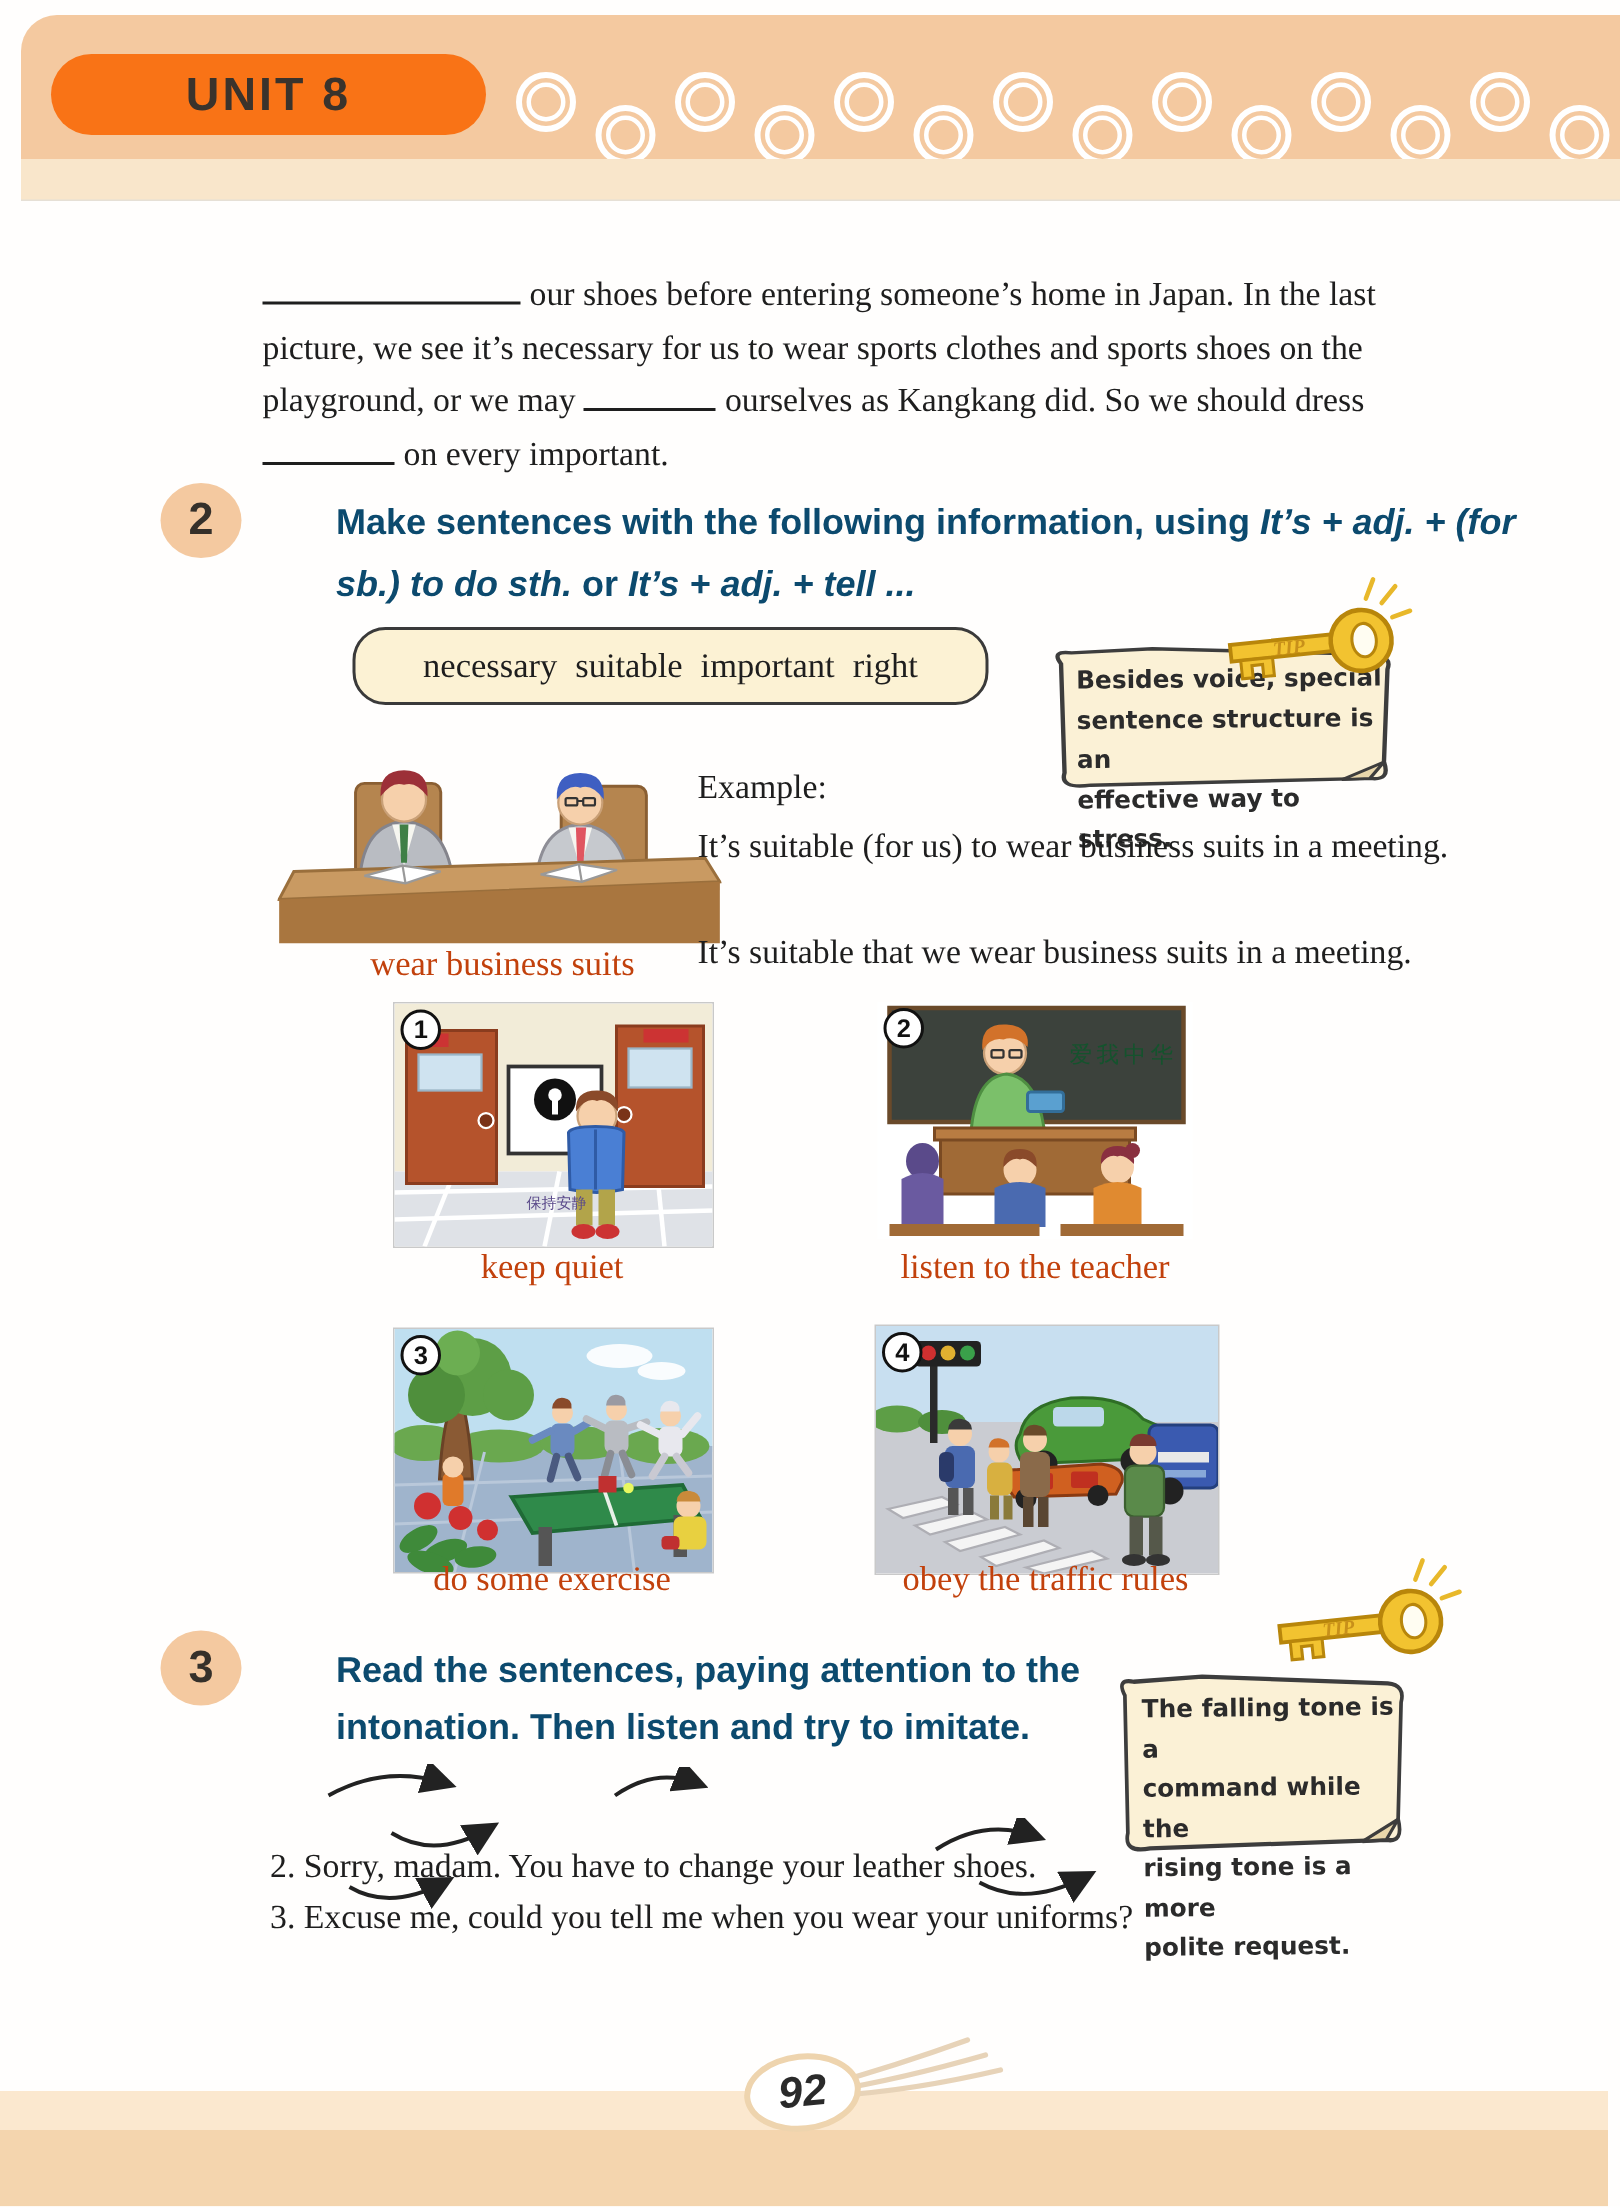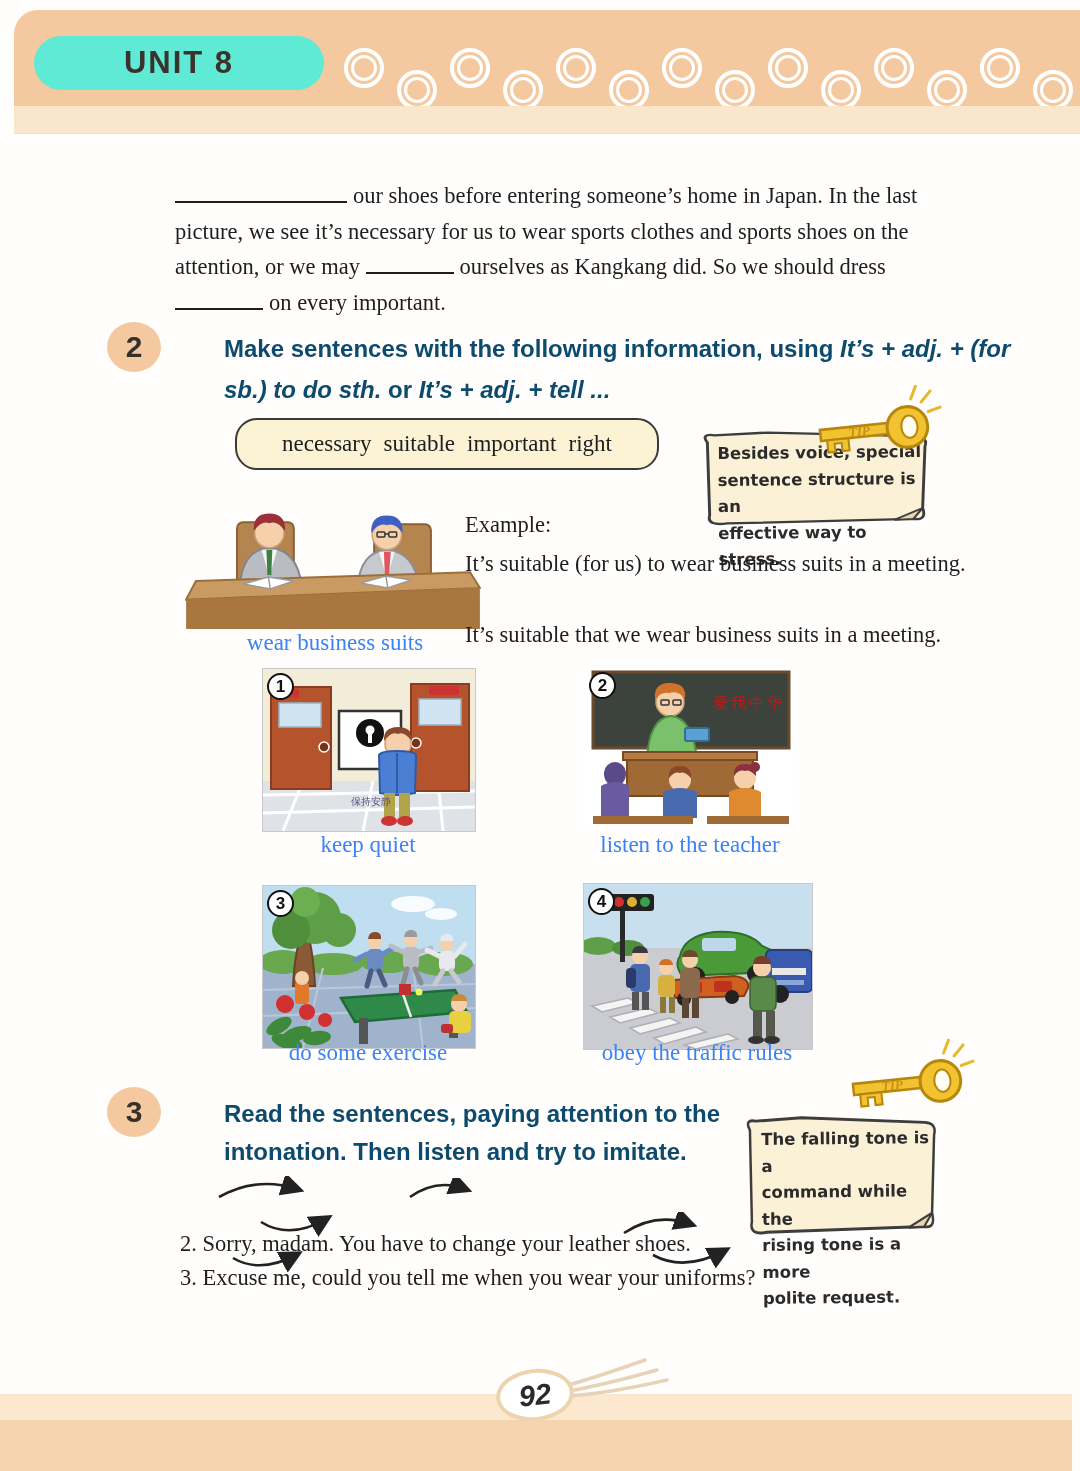--- a/index.html
+++ b/index.html
@@ -3,21 +3,21 @@
 <meta charset="utf-8">
 <style>
   html,body{margin:0;padding:0;background:#ffffff;}
   .page{position:relative;width:1080px;height:1471px;background:#fffefd;overflow:hidden;
         font-family:"Liberation Serif", serif;color:#1e1e1e;}
   
   .header-band{position:absolute;left:14px;top:10px;right:0;height:96px;background:#f4c9a0;
                border-top-left-radius:24px;}
   .header-sub{position:absolute;left:14px;top:106px;right:0;height:27px;background:#f9e6cb;
               border-bottom:1px solid #e6e0d6;}
-  .unit-pill{position:absolute;left:20px;top:26px;width:290px;height:54px;background:#5eead4;
+  .unit-pill{position:absolute;left:20px;top:26px;width:290px;height:54px;background:#f97316;
              border-radius:28px;display:flex;align-items:center;justify-content:center;}
   .unit-pill span{font-family:"Liberation Sans",sans-serif;font-weight:bold;font-size:31px;
                   letter-spacing:2px;color:#3a332c;}
   .rings{position:absolute;left:330px;top:38px;right:0;height:68px;display:flex;gap:13px;overflow:hidden;}
   .ring{flex:0 0 40px;width:40px;height:40px;border:4px solid #fff;border-radius:50%;position:relative;box-sizing:border-box;}
   .ring::after{content:'';position:absolute;inset:3px;border:3px solid #fff;border-radius:50%;}
   .ring:nth-child(even){margin-top:22px;}
   
   .para{position:absolute;left:175px;top:178px;width:790px;font-size:22.5px;line-height:35.5px;}
   .blank{display:inline-block;border-bottom:2px solid #1e1e1e;height:0.95em;vertical-align:baseline;margin:0 6px 0 0;}
@@ -34,21 +34,21 @@
             justify-content:center;gap:12px;font-size:23px;}
   
   .tip{position:absolute;}
   .tip svg.parch{position:absolute;inset:0;width:100%;height:100%;}
   .tip .tip-text{position:absolute;left:20px;top:12px;right:10px;
                  font-family:"DejaVu Sans",sans-serif;font-size:16.5px;font-weight:bold;
                  color:#2b2b2b;line-height:26.5px;transform:rotate(-0.6deg);}
   .key{position:absolute;width:132px;height:82px;transform:rotate(-6deg);}
   
   .example-img{position:absolute;left:185px;top:487px;width:296px;height:142px;}
-  .caption{position:absolute;font-size:23px;color:#3b82f6;text-align:center;}
+  .caption{position:absolute;font-size:23px;color:#c2410c;text-align:center;}
   .ex-line{position:absolute;left:425px;font-size:22.5px;margin-left:40px;}
   
   .pic{position:absolute;background:#fff;}
   .pic.bordered{border:1px solid #c9c9c9;}
   .pic svg{position:absolute;inset:0;width:100%;height:100%;}
   .pic-num{position:absolute;left:4px;top:4px;width:27px;height:27px;border:2.5px solid #111;
            border-radius:50%;background:#fff;display:flex;align-items:center;justify-content:center;
            font-family:"Liberation Sans",sans-serif;font-weight:bold;font-size:17px;color:#111;z-index:2;box-sizing:border-box;}
   .zh{position:absolute;z-index:2;font-family:"DejaVu Sans",sans-serif;}
   
@@ -88,21 +88,21 @@
         <span class="ring"></span>
         <span class="ring"></span>
         <span class="ring"></span>
     </div>
   </div>
   <div class="header-sub"></div>
 
   <div class="para">
     <div><span class="blank b-long"></span><span>our shoes before entering someone’s home in Japan. In the last</span></div>
     <div><span>picture, we see it’s necessary for us to wear sports clothes and sports shoes on the</span></div>
-    <div><span>attention, or we may</span> <span class="blank b-short"></span><span>ourselves as Kangkang did. So we should dress</span></div>
+    <div><span>playground, or we may</span> <span class="blank b-short"></span><span>ourselves as Kangkang did. So we should dress</span></div>
     <div><span class="blank b-short"></span><span>on every important.</span></div>
   </div>
 
   <div class="num-circle" style="left:107px;top:322px;">
       <span>2</span>
     </div>
   <div class="sec-title" style="left:180px;top:328px;width:790px;">
     <div><span>Make sentences with the following information, using </span><span class="it">It’s + adj. + (for</span></div>
     <div><span class="it">sb.) to do sth.</span><span> or </span><span class="it">It’s + adj. + tell ...</span></div>
   </div>
@@ -229,21 +229,21 @@
       <circle cx="95" cy="112" r="11" fill="#f6d0ab"></circle>
       <path d="M84,110 Q83,98 95,98 Q107,98 106,110 Q99,103 95,105 Q90,103 84,110" fill="#8a4a2a"></path>
       <path d="M78,124 Q95,116 112,124 L112,150 L78,150 Z" fill="#4a6ab0"></path>
       <circle cx="160" cy="110" r="11" fill="#f6d0ab"></circle>
       <path d="M149,108 Q148,96 160,96 Q172,96 171,108 Q164,101 160,103 Q154,101 149,108" fill="#8a3040"></path>
       <circle cx="170" cy="99" r="5" fill="#8a3040"></circle>
       <path d="M144,124 Q160,116 176,124 L176,148 L144,148 Z" fill="#e08a30"></path>
       <rect x="8" y="148" width="100" height="8" fill="#a06a36"></rect>
       <rect x="122" y="148" width="82" height="8" fill="#a06a36"></rect>
     </svg>
-    <span class="zh" style="left:128px;top:26px;font-size:15px;color:#b91c1c;letter-spacing:3px;">爱我中华</span>
+    <span class="zh" style="left:128px;top:26px;font-size:15px;color:#14532d;letter-spacing:3px;">爱我中华</span>
   </div>
   <div class="caption" style="left:585px;top:832px;width:210px;">listen to the teacher</div>
 
   <div class="pic bordered" style="left:262px;top:885px;width:212px;height:162px;">
     <span class="pic-num">
         <span>3</span>
       </span>
     <svg viewBox="0 0 212 162">
       <rect x="0" y="0" width="212" height="82" fill="#bfdff0"></rect>
       <ellipse cx="150" cy="18" rx="22" ry="8" fill="#fff" opacity="0.9"></ellipse>

